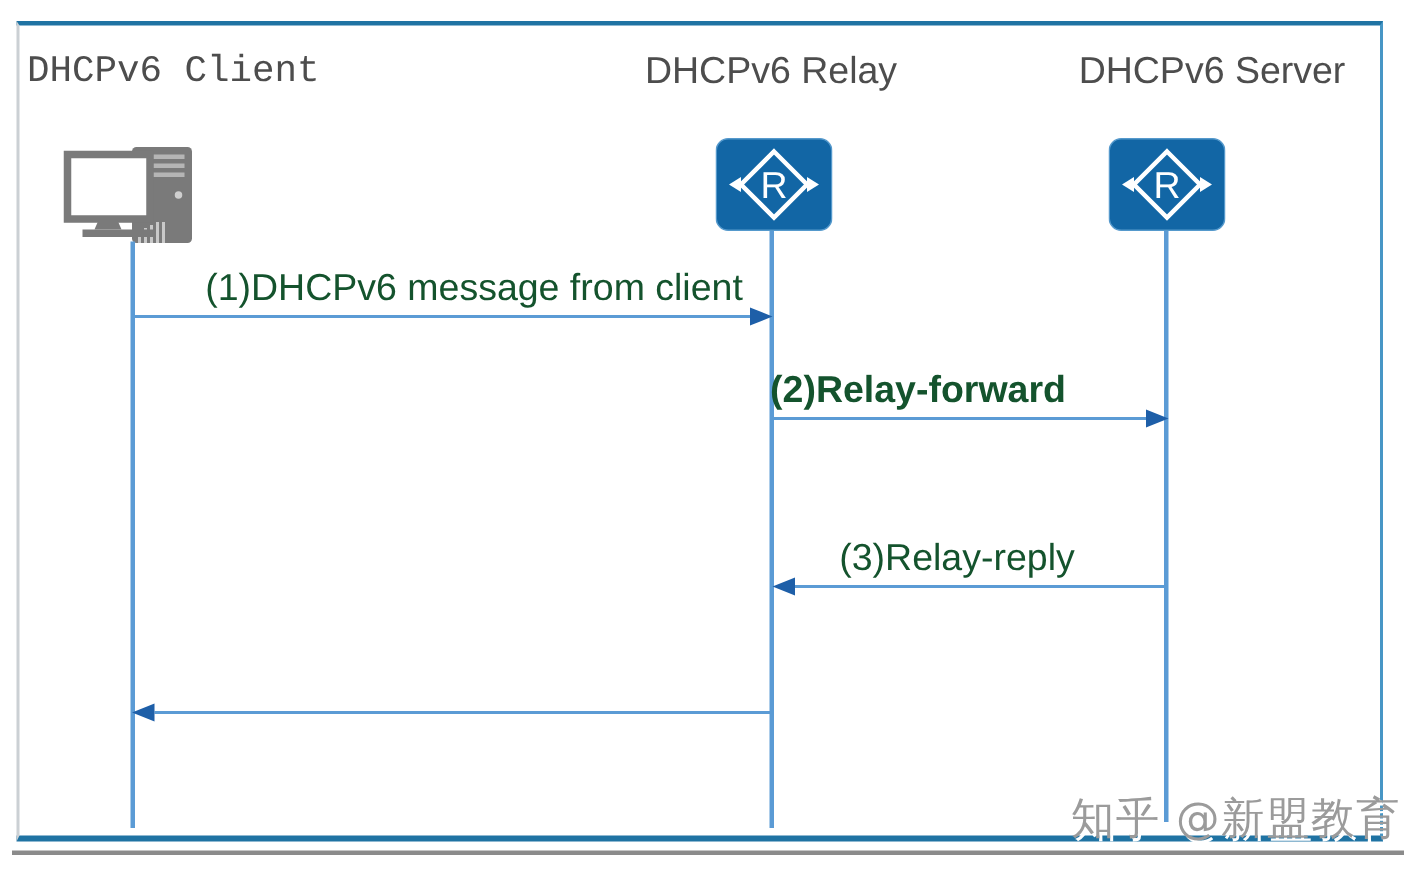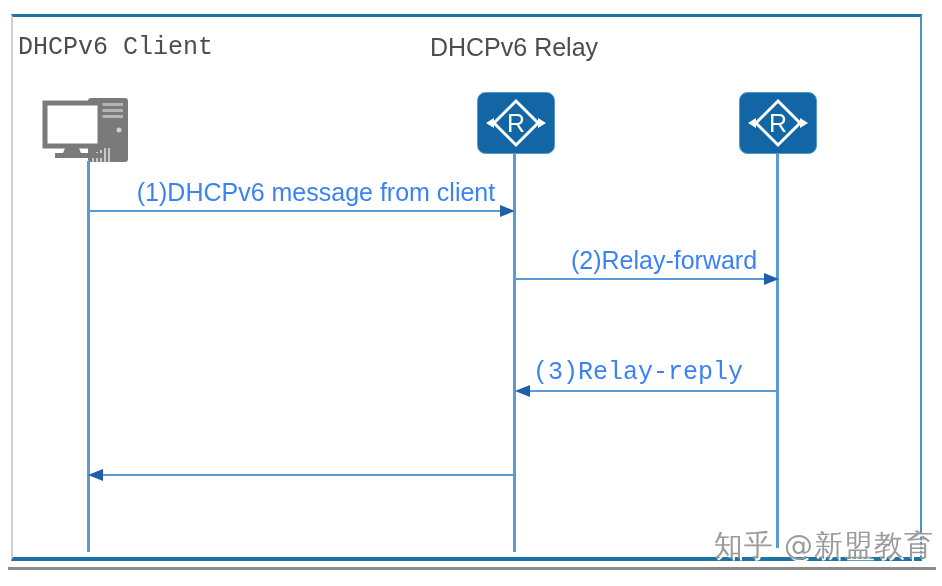--- a/index.html
+++ b/index.html
@@ -39,45 +39,46 @@
         border-top:6px solid transparent;border-bottom:6px solid transparent;}
   .head-right{border-left:15px solid #1e5fa8;}
   .head-left{border-right:15px solid #1e5fa8;}
 
   .l1{left:88px;top:210px;width:412px;}  .h1{left:500px;top:205px;}
   .l2{left:515px;top:278px;width:249px;} .h2{left:764px;top:273px;}
   .l3{left:530px;top:390px;width:248px;} .h3{left:515px;top:385px;}
   .l4{left:103px;top:474px;width:412px;} .h4{left:88px;top:469px;}
 
   
-  .msg-label{position:absolute;font-size:25px;color:#3b82f6;white-space:nowrap;
+  .msg-label{position:absolute;font-size:25px;color:#14532d;white-space:nowrap;
              transform:translateX(-50%);}
   .ml-1{left:316px;top:178px;}
-  .ml-2{left:664px;top:246px;}
-  .ml-3{left:638px;top:358px;font-family:Liberation Mono, monospace;}
+  .ml-2{left:612px;top:246px;font-weight:bold;}
+  .ml-3{left:638px;top:358px;}
   .ml-4{left:306px;top:442px;}
 
   
   .watermark{position:absolute;top:526px;right:8px;font-size:29px;
              color:#9b9b9b;letter-spacing:1px;z-index:5;white-space:nowrap;
              text-shadow:2px 2px 0 #ffffff;
              font-family:"DejaVu Sans", sans-serif;margin-left:16px;}
 
   
   .divider{position:absolute;left:8px;top:567px;width:928px;height:3px;background:#8b8b8b;}
 </style>
 </head>
 <body>
 
 <div class="stage">
 
   <div class="frame"></div>
 
   <div class="plabel p-client">DHCPv6 Client</div>
   <div class="plabel p-relay">DHCPv6 Relay</div>
+  <div class="plabel p-server">DHCPv6 Server</div>
 
   <svg class="icon icon-client" viewBox="0 0 88 70">
 
     <rect x="46" y="2" width="40" height="64" rx="3" fill="#7a7a7a"></rect>
     <rect x="51" y="7" width="30" height="3" fill="#b5b5b5"></rect>
     <rect x="51" y="13" width="30" height="3" fill="#b5b5b5"></rect>
     <rect x="51" y="19" width="30" height="3" fill="#b5b5b5"></rect>
     <circle cx="77" cy="34" r="2.5" fill="#cfcfcf"></circle>
     <rect x="50" y="58" width="2" height="8" fill="#c9c9c9"></rect>
     <rect x="54" y="56" width="2" height="10" fill="#c9c9c9"></rect>

